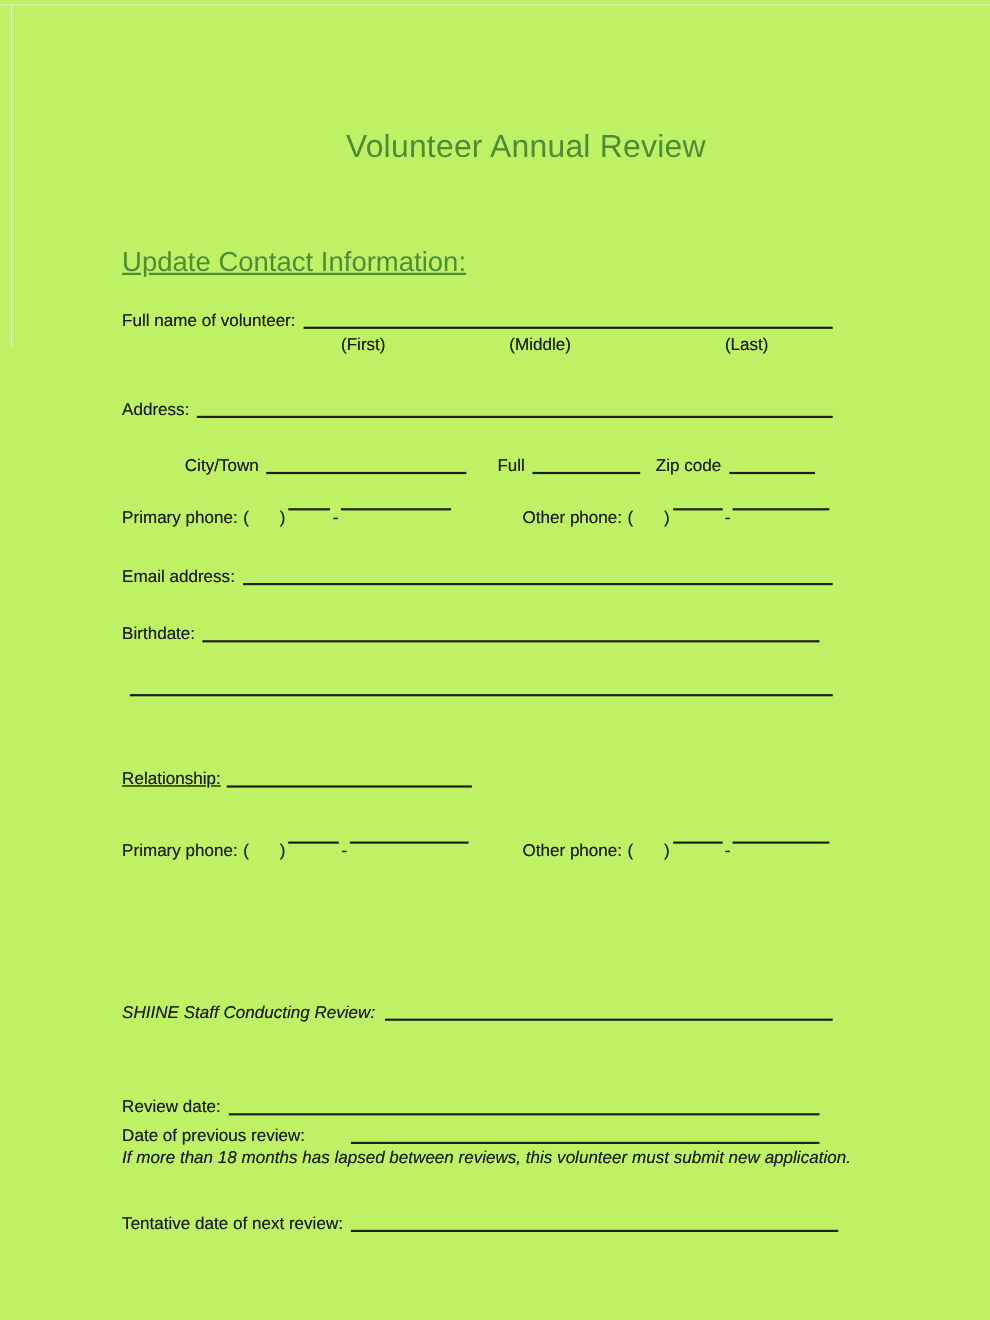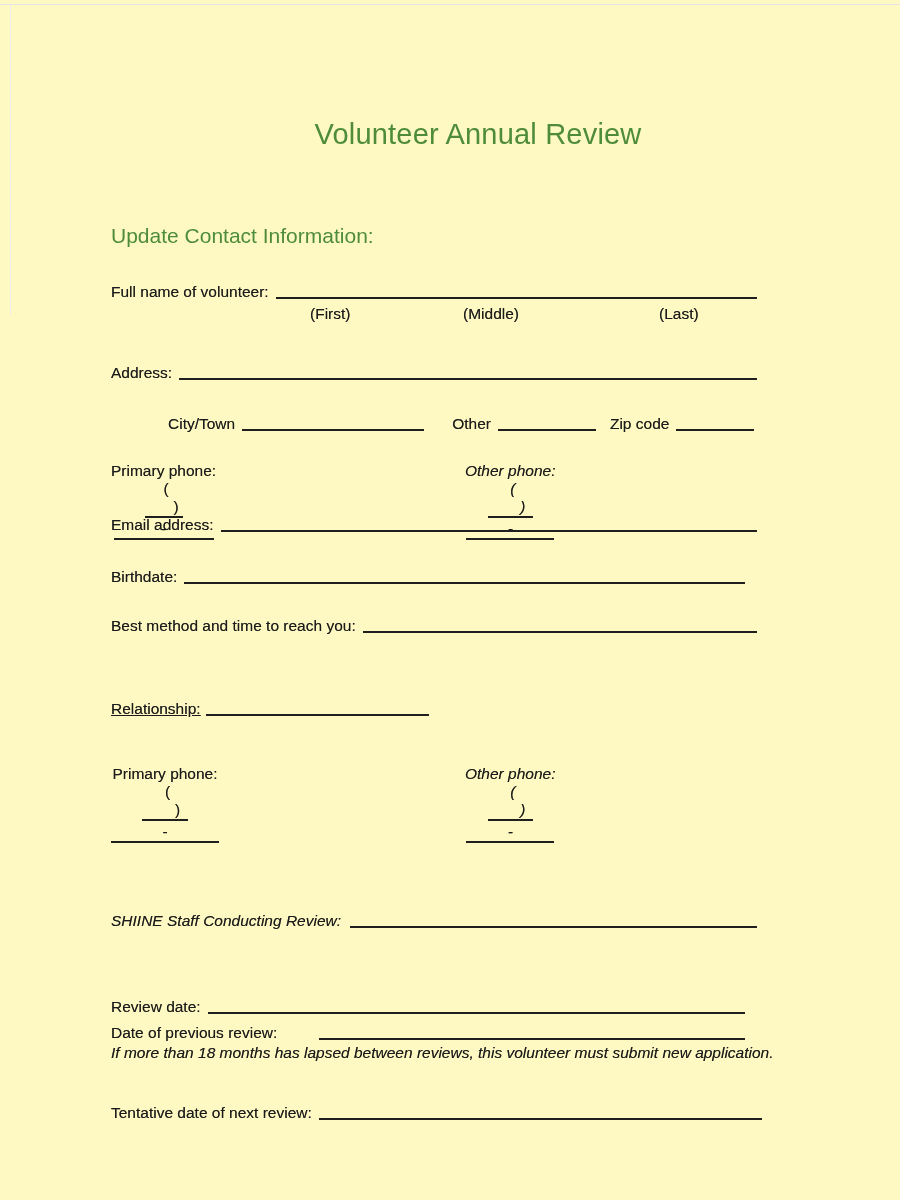--- a/index.html
+++ b/index.html
@@ -1,20 +1,20 @@
 <!DOCTYPE html>
 <html><head>
 <meta charset="utf-8">
 <style>
   html, body { margin: 0; padding: 0; background: #ffffff; }
   .page {
     position: relative;
     width: 900px;
     height: 1200px;
-    background: #fef9c3;
+    background: #bef264;
     font-family: "Liberation Sans", "DejaVu Sans", sans-serif;
     color: #1b1b1b;
     overflow: hidden;
   }
   
   .scan-top {
     position: absolute; top: 4px; left: 0; right: 0; height: 1px;
     background: #e4e4e4;
   }
   .scan-left {
@@ -25,21 +25,22 @@
     position: absolute;
     top: 118px; left: 0; width: 900px;
     text-align: center;
     transform: translateX(28px);
     font-size: 29px;
     letter-spacing: 0.2px;
   }
   .section-heading {
     position: absolute;
     top: 224px; left: 111px;
-    font-size: 21px;
+    font-size: 25px;
+    text-decoration: underline;
   }
   .row {
     position: absolute;
     left: 111px; width: 646px; height: 22px;
     display: flex;
     align-items: flex-end;
     font-size: 15.5px;
     text-shadow: 0 0 0.5px rgba(0,0,0,0.55);
   }
   .lbl { white-space: pre; }
@@ -59,23 +60,23 @@
   .sublabels {
     position: absolute;
     top: 305px; left: 111px; width: 646px; height: 20px;
     font-size: 15.5px;
     text-shadow: 0 0 0.5px rgba(0,0,0,0.55);
   }
   .sublabels span { position: absolute; }
   .sub-first  { left: 199px; }
   .sub-middle { left: 352px; }
   .sub-last   { left: 548px; }
-  .phone-group { position: absolute; bottom: 0; display: flex; align-items: center; height: 22px; flex-direction: column; }
+  .phone-group { position: absolute; bottom: 0; display: flex; align-items: flex-start; height: 22px; }
   .pg-left  { left: 0; }
-  .pg-right { left: 354px; font-style: italic; }
+  .pg-right { left: 364px; }
   .it { font-style: italic; }
   .note {
     position: absolute;
     top: 1044px; left: 111px; width: 700px;
     font-size: 15.5px;
     font-style: italic;
     text-shadow: 0 0 0.5px rgba(0,0,0,0.55);
   }
   .accent { color: #4e8c3a; }
 </style>
@@ -101,21 +102,21 @@
   </div>
 
   <div class="row" style="top:360px;">
     <span class="lbl">Address:</span>
     <span class="fill"></span>
   </div>
 
   <div class="row" style="top:411px;">
     <span class="lbl" style="margin-left:57px;">City/Town</span>
     <span class="seg" style="width:182px; margin-left:7px;"></span>
-    <span class="lbl" style="margin-left:28px;">Other</span>
+    <span class="lbl" style="margin-left:28px;">Full</span>
     <span class="seg" style="width:98px; margin-left:7px;"></span>
     <span class="lbl" style="margin-left:14px;">Zip code</span>
     <span class="seg" style="width:78px; margin-left:7px;"></span>
   </div>
 
   <div class="row" style="top:462px;">
     <span class="phone-group pg-left">
       <span class="lbl">Primary phone:</span>
       <span class="lbl paren-open">(</span>
       <span class="lbl paren-close">)</span>
@@ -137,21 +138,20 @@
     <span class="lbl">Email address:</span>
     <span class="fill"></span>
   </div>
 
   <div class="row" style="top:564px; width:634px;">
     <span class="lbl">Birthdate:</span>
     <span class="fill"></span>
   </div>
 
   <div class="row" style="top:613px;">
-    <span class="lbl">Best method and time to reach you:</span>
     <span class="fill"></span>
   </div>
 
 
   <div class="row" style="top:696px;text-decoration:underline;">
     <span class="lbl">Relationship:</span>
     <span class="seg" style="width:223px; margin-left:5px;"></span>
   </div>
 
   <div class="row" style="top:765px;">

